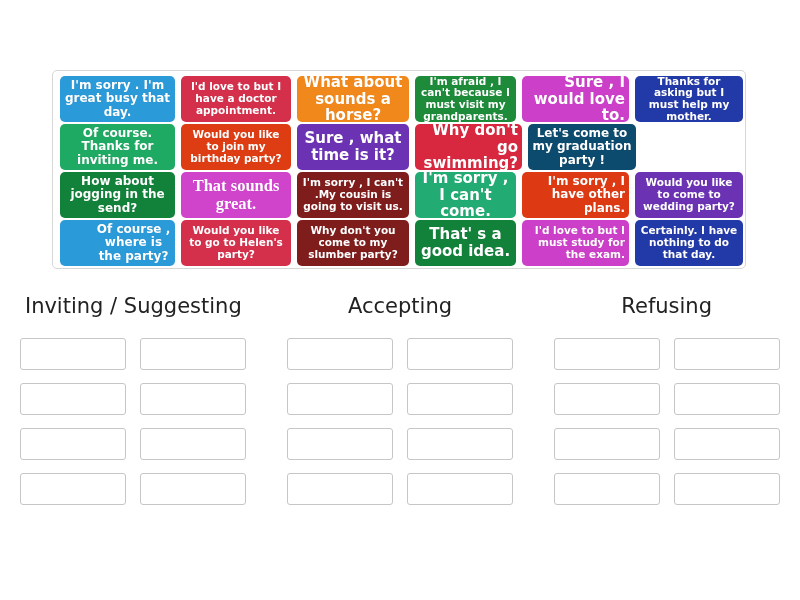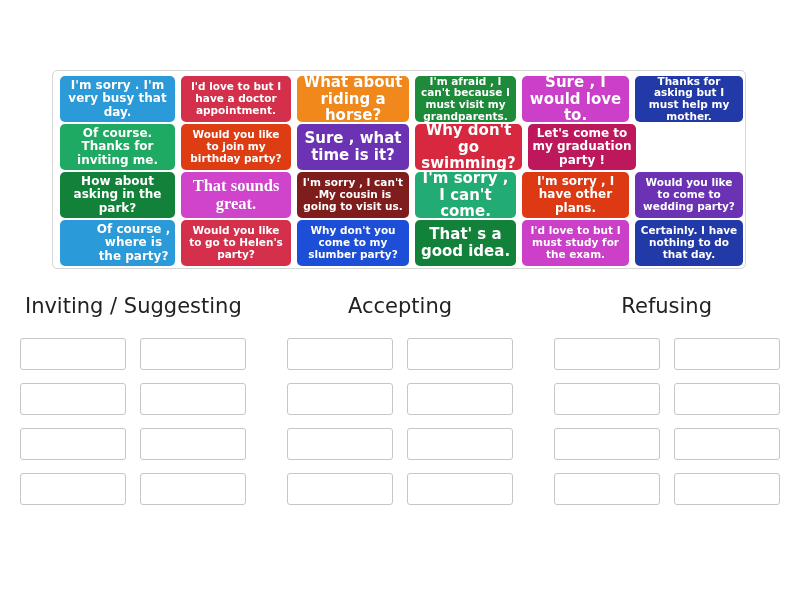--- a/index.html
+++ b/index.html
@@ -50,21 +50,21 @@
     box-sizing: border-box;
     padding: 2px 4px;
     overflow: hidden;
     text-shadow: 0 0 1px rgba(0,0,0,0.10);
     cursor: move;
   }
   .w1 { width: 115px; }
   .w2 { width: 110px; }
   .w3 { width: 112px; }
   .w4 { width: 101px; }
-  .w5 { width: 107px; }
+  .w5 { width: 107px; text-align: right; }
   .w6 { width: 108px; }
 
   .fs-sm  { font-size: 10.5px; }
   .fs-md  { font-size: 12px; }
   .fs-lg  { font-size: 15px; }
   .fs-xl  { font-size: 16.5px; }
 
   
   .headings {
     position: absolute;
@@ -111,46 +111,46 @@
     background: #ffffff;
     margin: 0 7px;
     box-sizing: border-box;
   }
 </style>
 </head>
 <body>
 
 <div id="tile-pool">
   <div class="pool-row">
-    <div class="tile w1 fs-md" style="background-color: rgb(43, 154, 217);">I'm sorry . I'm very busy that day.</div>
+    <div class="tile w1 fs-md" style="background-color: rgb(43, 154, 217);">I'm sorry . I'm great busy that day.</div>
     <div class="tile w2 fs-sm" style="background-color: rgb(213, 48, 75);">I'd love to but I have a doctor appointment.</div>
-    <div class="tile w3 fs-lg" style="background-color: rgb(240, 136, 28);">What about riding a horse?</div>
+    <div class="tile w3 fs-lg" style="background-color: rgb(240, 136, 28);">What about sounds a horse?</div>
     <div class="tile w4 fs-sm" style="background-color: rgb(29, 139, 58);">I'm afraid , I can't because I must visit my grandparents.</div>
     <div class="tile w5 fs-lg" style="background-color: rgb(204, 63, 200);">Sure , I would love to.</div>
     <div class="tile w6 fs-sm" style="background-color: rgb(34, 57, 168);">Thanks for asking but I must help my mother.</div>
   </div>
   <div class="pool-row">
     <div class="tile w1 fs-md" style="background-color: rgb(31, 170, 99);">Of course. Thanks for inviting me.</div>
     <div class="tile w2 fs-sm" style="background-color: rgb(222, 61, 19);">Would you like to join my birthday party?</div>
     <div class="tile w3 fs-lg" style="background-color: rgb(107, 50, 180);">Sure , what time is it?</div>
     <div class="tile w5 fs-lg" style="background-color: rgb(216, 40, 63);">Why don't go swimming?</div>
-    <div class="tile w6 fs-md" style="background-color: #be185d;">Let's come to my graduation party !</div>
-  </div>
-  <div class="pool-row">
-    <div class="tile w1 fs-md" style="background-color: rgb(18, 130, 58);">How about asking in the park?</div>
+    <div class="tile w6 fs-md" style="background-color: #0c4a6e;">Let's come to my graduation party !</div>
+  </div>
+  <div class="pool-row">
+    <div class="tile w1 fs-md" style="background-color: rgb(18, 130, 58);">How about jogging in the send?</div>
     <div class="tile w2 fs-xl" style="background-color: rgb(208, 68, 204); font-family: Liberation Serif, serif;">That sounds great.</div>
     <div class="tile w3 fs-sm" style="background-color: #7f1d1d;">I'm sorry , I can't .My cousin is going to visit us.</div>
     <div class="tile w4 fs-lg" style="background-color: rgb(34, 171, 114);">I'm sorry , I can't come.</div>
     <div class="tile w5 fs-md" style="background-color: rgb(221, 58, 19);">I'm sorry , I have other plans.</div>
     <div class="tile w6 fs-sm" style="background-color: rgb(107, 50, 180);">Would you like to come to wedding party?</div>
   </div>
   <div class="pool-row">
     <div class="tile w1 fs-md" style="background-color: rgb(43, 154, 217); padding-left: 36px;">Of course , where is the party?</div>
     <div class="tile w2 fs-sm" style="background-color: rgb(213, 48, 75);">Would you like to go to Helen's party?</div>
-    <div class="tile w3 fs-sm" style="background-color: #1d4ed8;">Why don't you come to my slumber party?</div>
+    <div class="tile w3 fs-sm" style="background-color: #7f1d1d;">Why don't you come to my slumber party?</div>
     <div class="tile w4 fs-lg" style="background-color: rgb(18, 130, 58);">That' s a good idea.</div>
     <div class="tile w5 fs-sm" style="background-color: rgb(204, 63, 200);">I'd love to but I must study for the exam.</div>
     <div class="tile w6 fs-sm" style="background-color: rgb(34, 57, 168);">Certainly. I have nothing to do that day.</div>
   </div>
 </div>
 
 <div class="headings">
   <div class="heading">Inviting / Suggesting</div>
   <div class="heading">Accepting</div>
   <div class="heading">Refusing</div>

